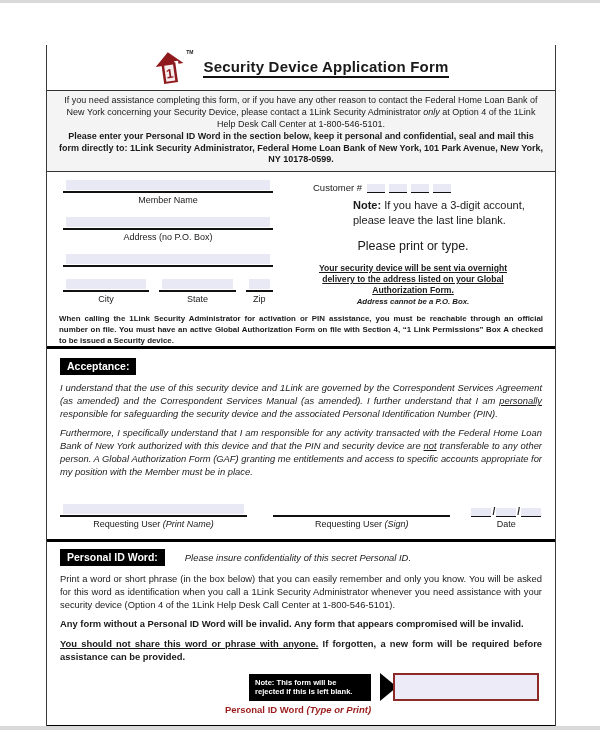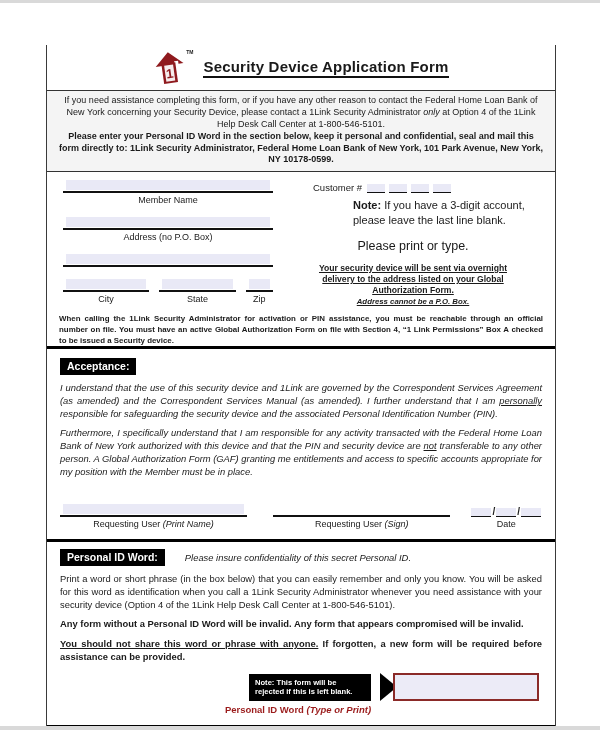--- a/index.html
+++ b/index.html
@@ -33,21 +33,21 @@
   .csz-col { display:flex; flex-direction:column; }
   .csz-city { width:44%; } .csz-state { width:39%;justify-content:flex-end; } .csz-zip { width:14%; }
   .csz-row .fld-label { margin-bottom:0; }
 
   .member-right { flex:1; padding-left:40px; padding-top:2px; }
   .customer-line { font-size:9.5px; white-space:nowrap; }
   .cust-blank { display:inline-block; width:18px; height:9px; background:#e9e9f6; border-bottom:1.5px solid #111; margin:0 2px; vertical-align:bottom; }
   .acct-note { font-size:11px; line-height:1.3; margin-top:5px; width:190px;margin-left:40px; }
   .print-type { font-size:12.5px; text-align:center; margin:12px 0 10px 0; width:200px; }
   .delivery-note { font-size:8.6px; font-weight:600; text-decoration:underline; text-align:center; line-height:1.3; width:200px; }
-  .pobox-note { font-size:7.8px; font-weight:bold; font-style:italic; text-align:center; width:200px; margin-top:1px;text-decoration:underline; }
+  .pobox-note { font-size:7.8px; font-weight:bold; font-style:italic; text-align:center; width:200px; margin-top:1px; }
 
   .calling-note { font-size:7.9px; font-weight:bold; line-height:1.35; padding:8px 12px 0 12px; text-align:justify; }
 
   .thick-div { border-top:3px solid #000; }
 
   
   .section-pad { padding:7px 13px 0 13px; }
   .section-label { display:inline-block; background:#000; color:#fff; font-weight:bold; font-size:10.5px; padding:2px 7px 3px 7px; }
   .accept-para { font-style:italic; font-size:9.4px; line-height:1.35; margin-top:7px; text-align:justify; }
   .u { text-decoration:underline; }

